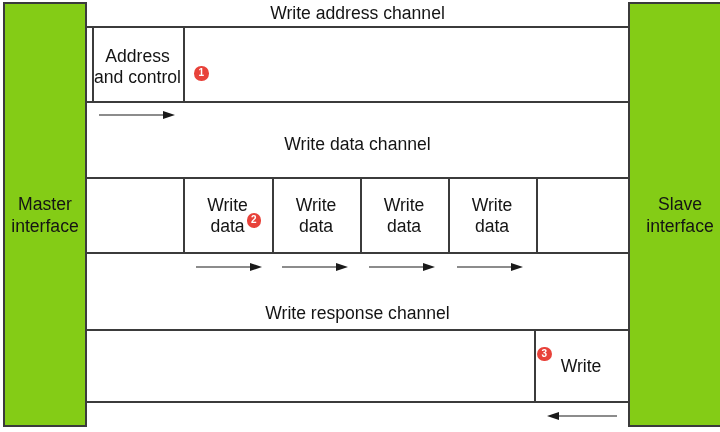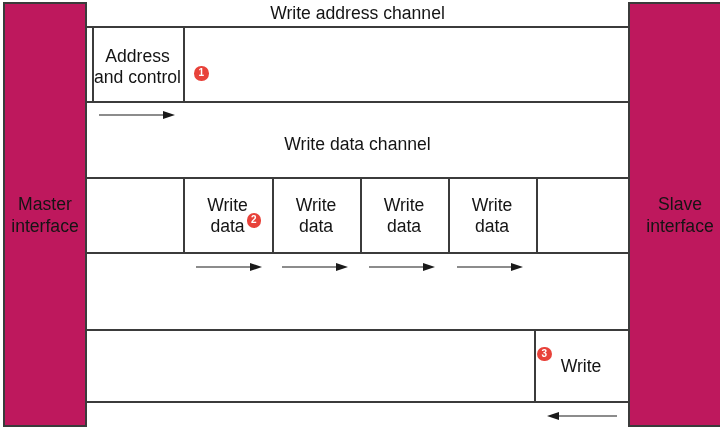--- a/index.html
+++ b/index.html
@@ -3,21 +3,21 @@
 <meta charset="utf-8">
 <style>
   * { margin:0; padding:0; box-sizing:border-box; }
   html,body { background:#ffffff; }
   .canvas {
     position:relative; width:720px; height:432px; background:#ffffff;
     font-family:"Liberation Sans", sans-serif; color:#141414;
     font-size:17.6px; overflow:hidden;
   }
   .iface {
-    position:absolute; border:2px solid #3b3b3b; background:#be185d;
+    position:absolute; border:2px solid #3b3b3b; background:#84cc16;
     display:flex; flex-direction:column; align-items:center; justify-content:center;
     text-align:center; line-height:22px; z-index:3;
   }
   .iface-master { left:3px; top:2px; width:84px; height:425px; }
   .iface-slave  { left:628px; top:2px; width:104px; height:425px; }
   .hline { position:absolute; left:87px; width:541px; height:1.5px; background:#3b3b3b; z-index:1; }
   .vline { position:absolute; width:1.5px; background:#3b3b3b; z-index:1; }
   .ch-title { position:absolute; left:87px; width:541px; text-align:center; line-height:20px; z-index:2; }
   .cell {
     position:absolute; display:flex; flex-direction:column; align-items:center;
@@ -110,20 +110,21 @@
   </div>
   <div class="arrow right" style="left:369px; top:260.5px; width:66px;">
     <span class="shaft"></span>
     <span class="head"></span>
   </div>
   <div class="arrow right" style="left:457px; top:260.5px; width:66px;">
     <span class="shaft"></span>
     <span class="head"></span>
   </div>
 
+  <div class="ch-title" style="top:303px;">Write response channel</div>
 
   <div class="hline" style="top:329px;"></div>
   <div class="hline" style="top:401px;"></div>
   <div class="vline" style="left:534px; top:329px; height:74px;"></div>
 
   <div class="cell" style="left:534px; top:329px; width:94px; height:74px;">
     <span>Write</span>
   </div>
 
   <div class="badge" style="left:537px; top:346.5px;">3</div>

